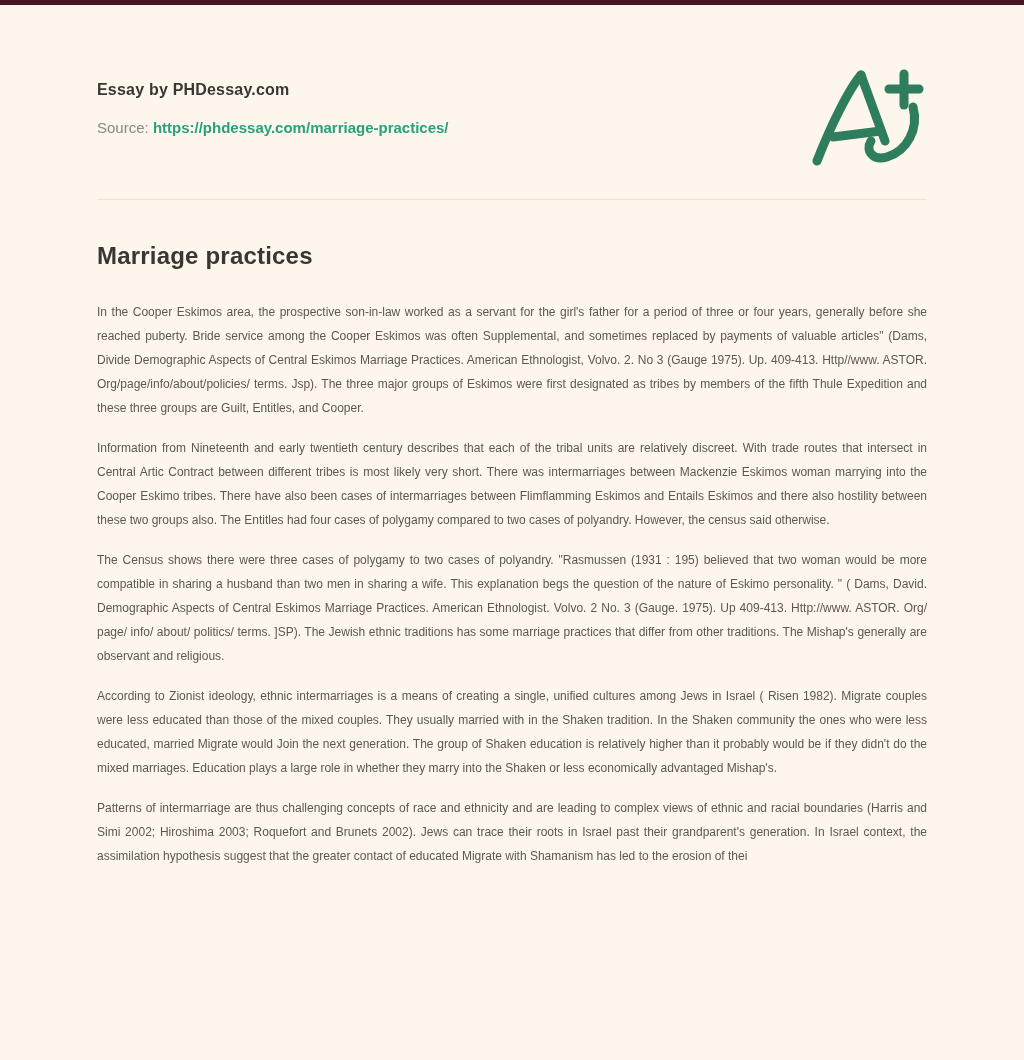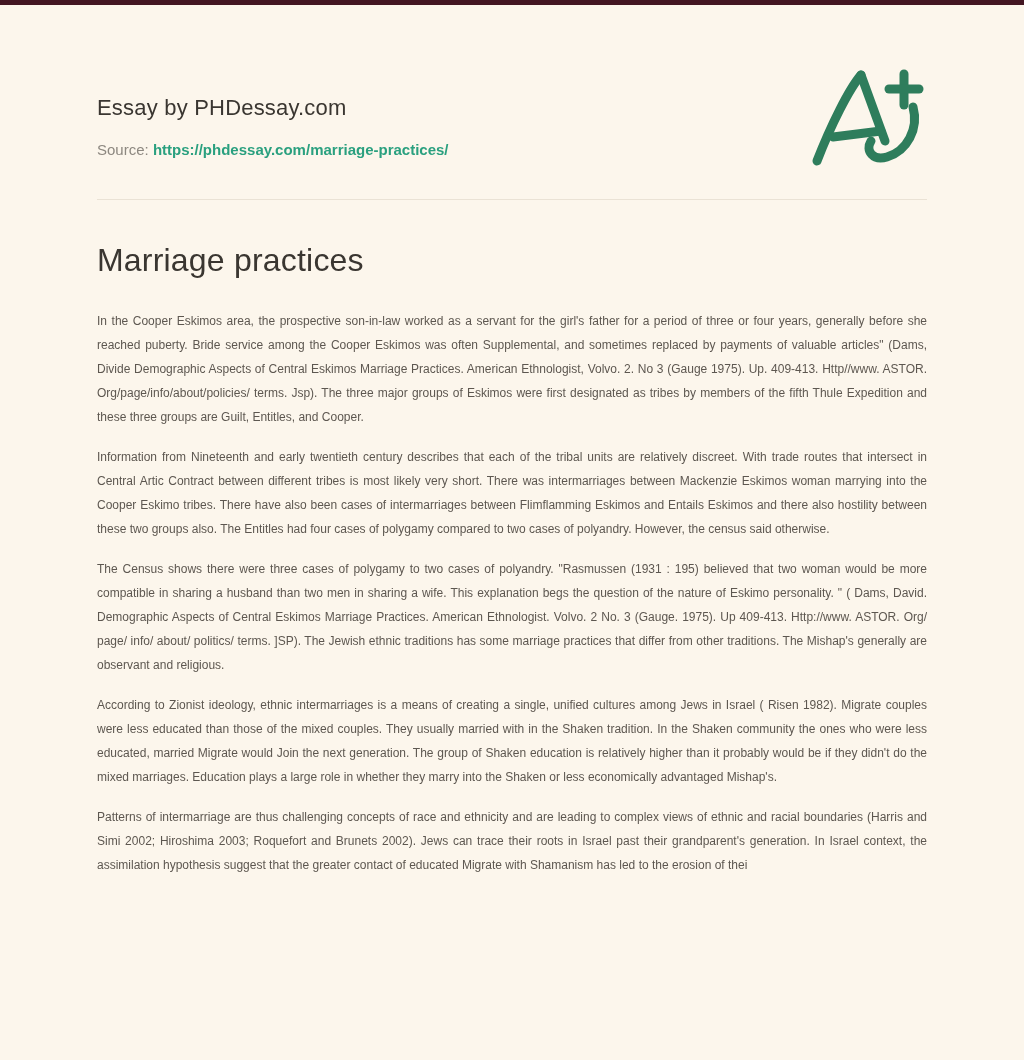--- a/index.html
+++ b/index.html
@@ -27,25 +27,25 @@
   }
   .page {
     padding: 62px 97px 0 97px;
   }
   .header-row {
     display: flex;
     justify-content: space-between;
     align-items: flex-start;
   }
   .site-title {
-    font-size: 22px;
-    font-weight: normal;
+    font-size: 16px;
+    font-weight: bold;
     color: var(--heading);
     letter-spacing: 0.2px;
-    margin-top: 28px;
+    margin-top: 14px;
   }
   .source-line {
     margin-top: 20px;
     font-size: 15px;
   }
   .source-label {
     color: var(--muted);
     text-align: right;
   }
   .source-link {
@@ -60,22 +60,22 @@
     flex-shrink: 0;
     margin-right: 2px;
   }
   .divider {
     border: none;
     border-top: 1px solid var(--divider);
     margin-top: 30px;
   }
   .article-title {
     margin-top: 42px;
-    font-size: 32px;
-    font-weight: normal;
+    font-size: 24px;
+    font-weight: bold;
     color: var(--heading);
     letter-spacing: 0.2px;
   }
   .article-body {
     margin-top: 30px;
   }
   .article-body p {
     font-size: 12px;
     line-height: 24px;
     color: var(--body-text);

